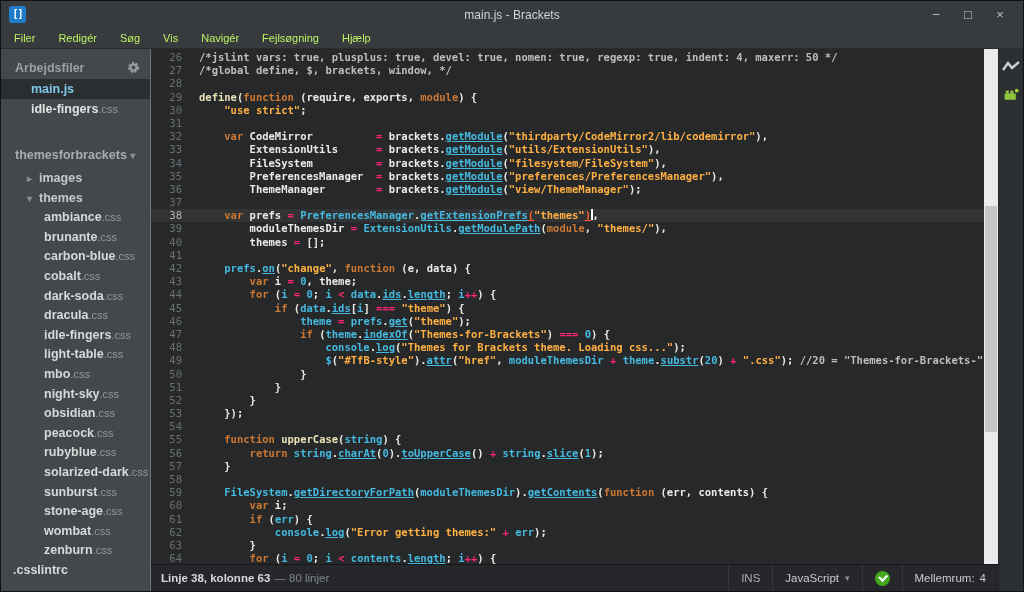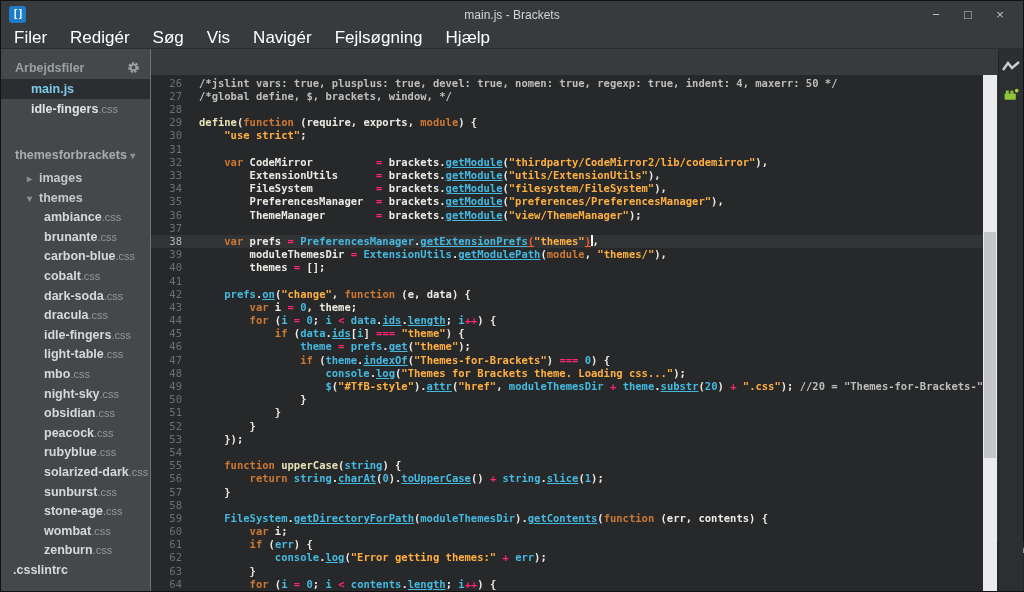--- a/index.html
+++ b/index.html
@@ -13,21 +13,21 @@
   .logo { width:17px; height:17px; margin-left:8px; background:#1f7cc9; border-radius:3px;
           color:#fff; font-family:"DejaVu Sans Mono", monospace; font-size:10px; font-weight:bold;
           text-align:center; line-height:16px; letter-spacing:-1px; }
   .win-title { position:absolute; left:0; right:0; text-align:center; color:#d3d5d6; font-size:12px; }
   .win-controls { margin-left:auto; display:flex; align-items:center; gap:10px; padding-right:12px; z-index:2; }
   .win-btn { width:22px; text-align:center; color:#c2c4c5; font-size:13px; cursor:default; }
 
   
   .menubar { height:21px; display:flex; align-items:center; padding-left:13px; gap:23px;
              flex:0 0 auto; border-bottom:1px solid #2a2d2f; }
-  .menu-item { color:#ffffff; font-size:17px; }
+  .menu-item { color:#bef264; font-size:11px; }
 
   
   .main { flex:1 1 auto; display:flex; min-height:0; }
 
   
   .sidebar { width:150px; flex:0 0 150px; background:#45484a; border-right:1px solid #737373;
              overflow:hidden; font-size:12.5px; }
   .wf-header { display:flex; align-items:center; padding:11px 9px 4px 14px; }
   .wf-label { color:#9aa0a2; font-weight:bold; flex:1; }
   .wf-row { height:20px; line-height:20px; padding-left:30px; color:#e0e2e3; font-weight:bold; white-space:nowrap; }
@@ -37,21 +37,21 @@
   .proj-header { margin-top:26px; padding-left:14px; height:24px; line-height:20px;
                  color:#a9adaf; font-weight:bold; white-space:nowrap; }
   .proj-chev { color:#8d9193; font-size:10px; }
   .tree-row { height:19.6px; line-height:19.6px; white-space:nowrap; }
   .tree-folder { padding-left:26px; color:#c6c8c9; font-weight:bold; }
   .tree-arrow { display:inline-block; width:12px; color:#8b8f91; font-size:10px; }
   .tree-file { padding-left:43px; color:#d6d8d9; font-weight:bold; }
   .root-file { padding-left:12px; color:#d6d8d9; font-weight:bold; }
 
   
-  .center { flex:1 1 auto; display:flex; flex-direction:row; min-width:0;align-items:flex-end; }
+  .center { flex:1 1 auto; display:flex; flex-direction:column; min-width:0; }
   .editor-row { flex:1 1 auto; display:flex; min-height:0; }
   .code-scroll { flex:1 1 auto; background:#262829; overflow:hidden; padding-top:2px; position:relative; }
   .line { height:13.2px; display:flex; white-space:pre;
           font-family:"DejaVu Sans Mono", monospace; font-size:10.5px; font-weight:bold; line-height:13.2px; }
   .line.active { background:#313335; }
   .ln { flex:0 0 48px; text-align:right; padding-right:17px; color:#6c7072; font-weight:normal; }
   .line.active .ln { color:#b2b5b6; }
   .codetext { flex:1 1 auto; overflow:hidden; }
   .tok-t { color:#eceae4; }
   .tok-k { color:#cc7833; }

